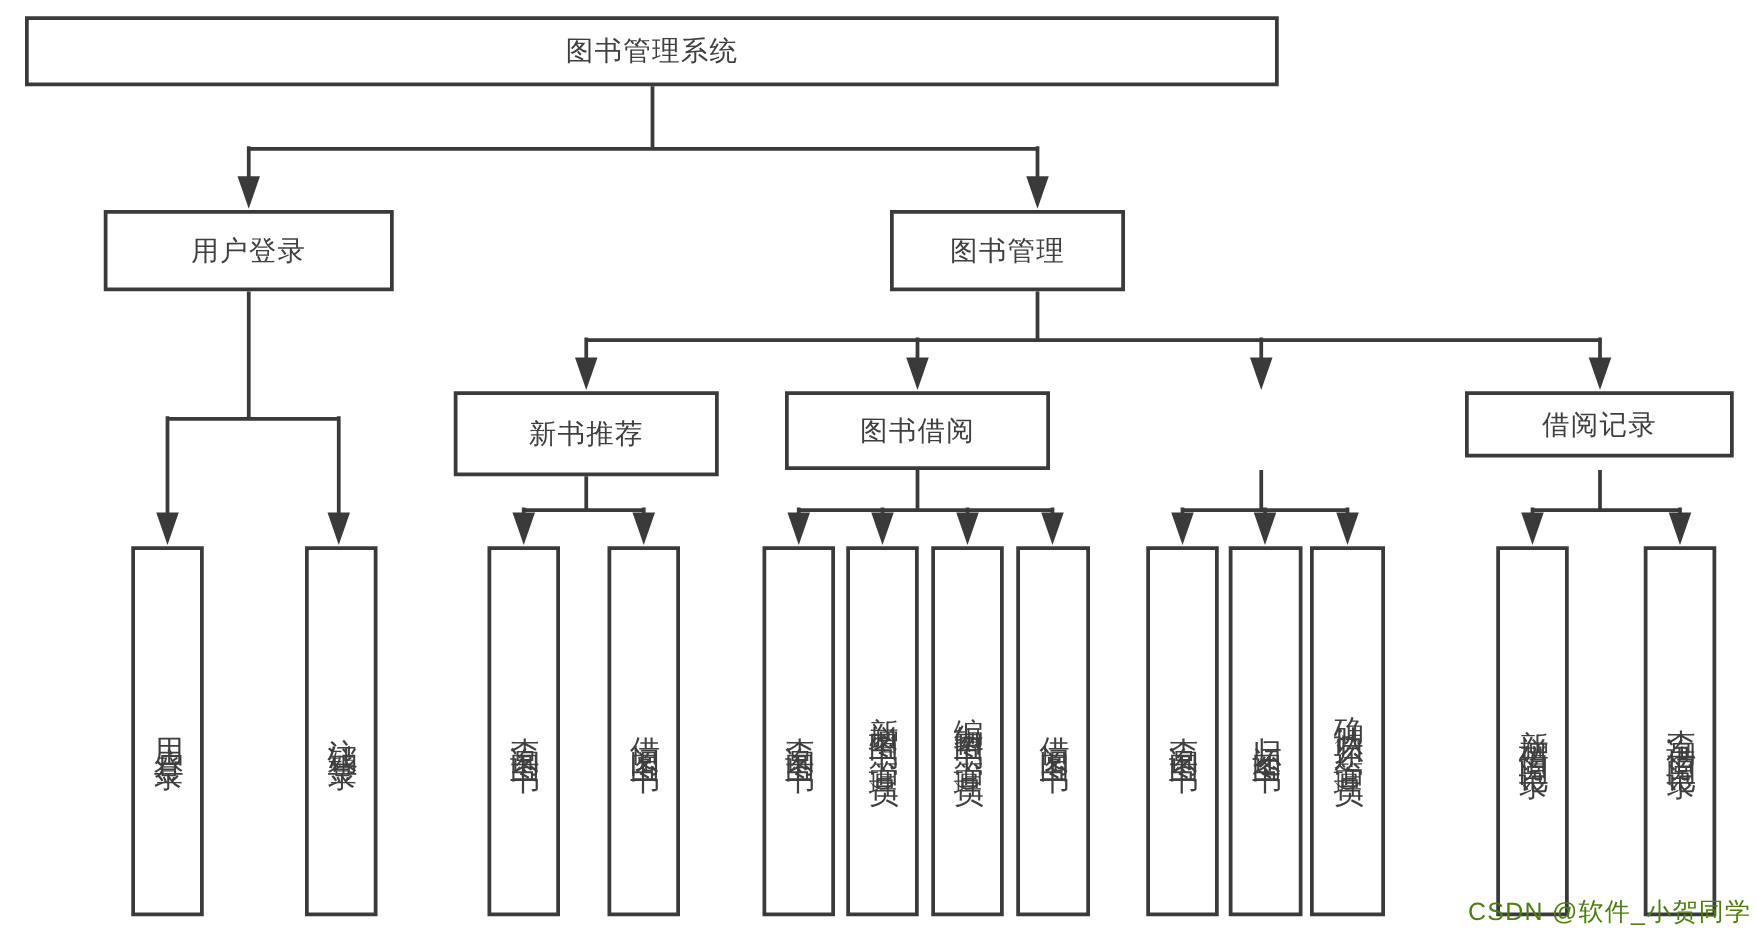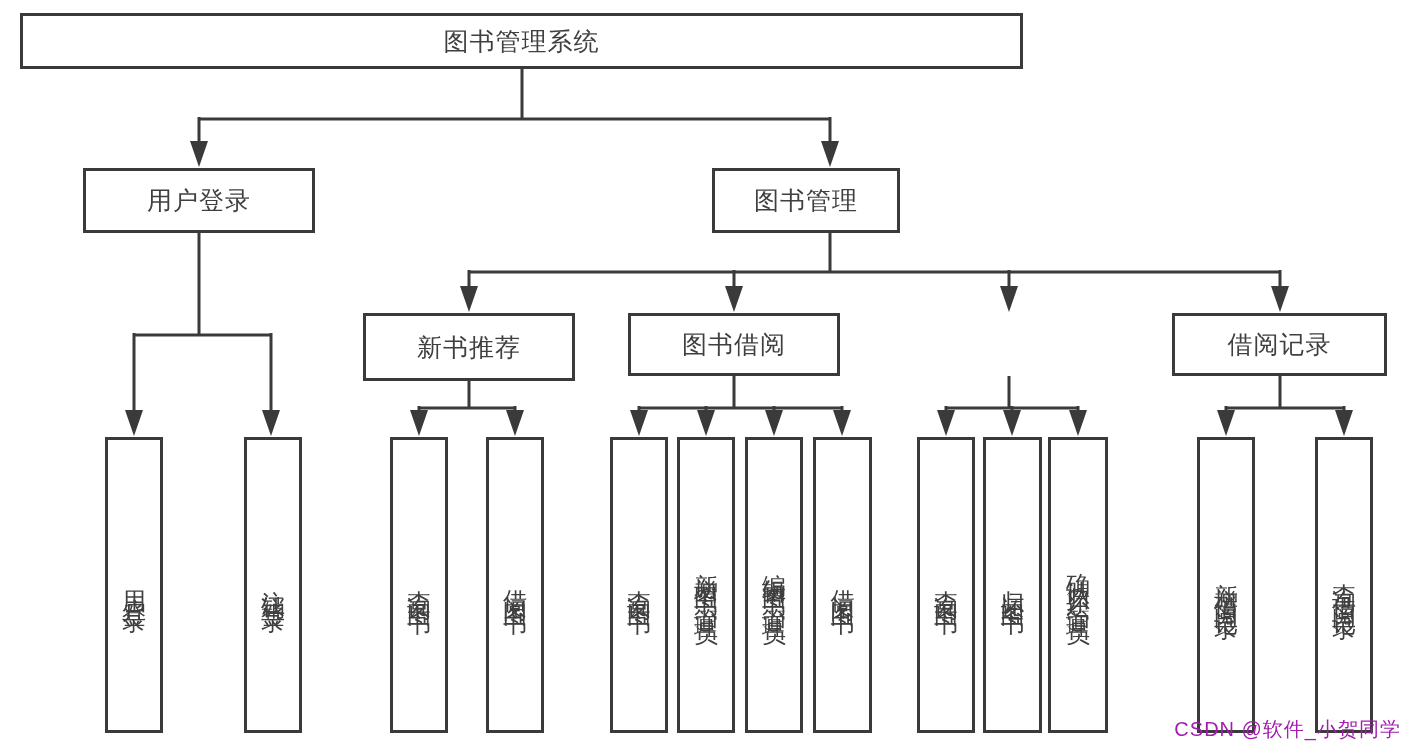--- a/index.html
+++ b/index.html
@@ -22,21 +22,21 @@
   }
 
   .node {
     position: absolute;
     background: #ffffff;
     border: 3px solid #3a3a3a;
     display: flex;
     align-items: center;
     justify-content: center;
     color: #3f3f3f;
-    font-size: 25px;
+    font-size: 22px;
     letter-spacing: 1px;
     white-space: nowrap;
   }
 
   .leaf {
     position: absolute;
     top: 437px;
     height: 296px;
     background: #ffffff;
     border: 3px solid #3a3a3a;
@@ -52,21 +52,21 @@
     letter-spacing: 7px;
     line-height: 1;
     white-space: nowrap;
   }
 
   .watermark {
     position: absolute;
     top: 716px;
     right: 4px;
     font-size: 20px;
-    color: #a21caf;
+    color: #4d7c0f;
     letter-spacing: 1px;
     white-space: nowrap;
     z-index: 5;
   }
 </style>
 </head>
 <body>
 
 <div class="canvas">
 
@@ -113,21 +113,21 @@
   <div class="node" style="left:712px; top:168px; width:188px; height:65px;">
     <span>图书管理</span>
   </div>
 
   <div class="node" style="left:363px; top:313px; width:212px; height:68px;">
     <span>新书推荐</span>
   </div>
   <div class="node" style="left:628px; top:313px; width:212px; height:63px;">
     <span>图书借阅</span>
   </div>
-  <div class="node" style="left:1172px; top:313px; width:215px; height:63px;">
+  <div class="node" style="left:1172px; top:313px; width:215px; height:53px;">
     <span>借阅记录</span>
   </div>
 
   <div class="leaf" style="left:105px; width:58px;">
     <span class="vtext">用户登录</span>
   </div>
   <div class="leaf" style="left:244px; width:58px;">
     <span class="vtext">注销登录</span>
   </div>
   <div class="leaf" style="left:390px; width:58px;">

